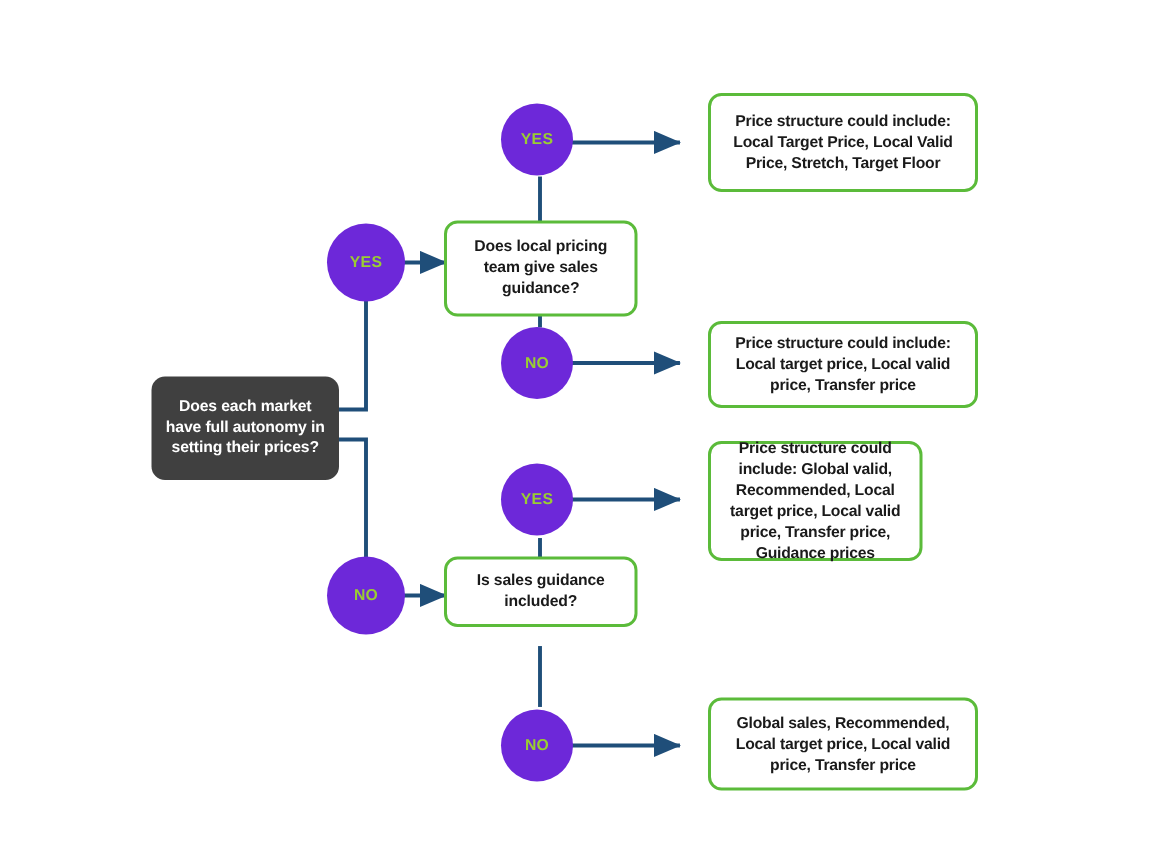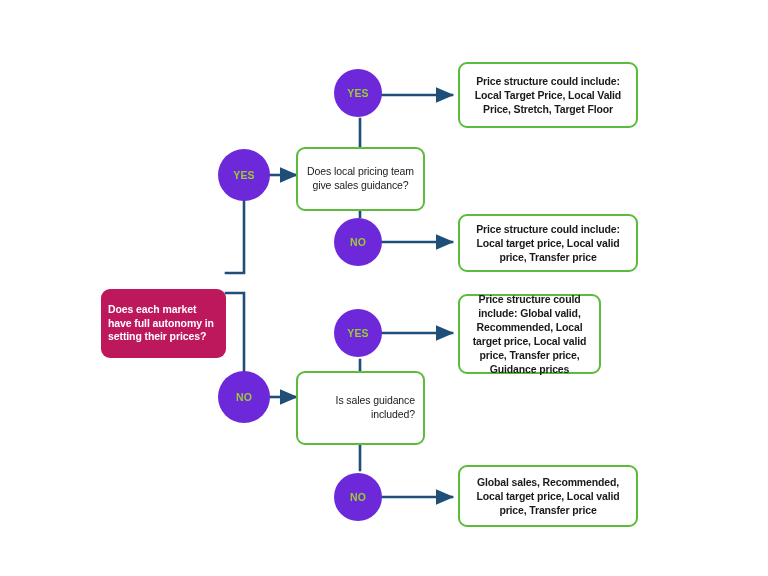--- a/index.html
+++ b/index.html
@@ -23,45 +23,44 @@
     left: 0;
     top: 0;
     width: 768px;
     height: 576px;
   }
 
   
   .main-box {
     position: absolute;
     box-sizing: border-box;
-    background: #be185d;
+    background: #404040;
     border-radius: 9px;
     color: #ffffff;
     font-size: 10.5px;
     font-weight: bold;
     line-height: 1.32;
-    text-align: left;
+    text-align: center;
     display: flex;
     align-items: center;
     justify-content: center;
     padding: 4px 7px;
     letter-spacing: -0.1px;
-    margin-top: 38px;
   }
 
   
   .q-box {
     position: absolute;
     box-sizing: border-box;
     background: #ffffff;
     border: 2.2px solid #5BBB3A;
     border-radius: 9px;
     color: #1a1a1a;
     font-size: 10.5px;
-    font-weight: normal;
+    font-weight: bold;
     line-height: 1.32;
     text-align: center;
     display: flex;
     align-items: center;
     justify-content: center;
     padding: 4px 8px;
     letter-spacing: -0.1px;
   }
 
   
@@ -74,20 +73,21 @@
     color: #1a1a1a;
     font-size: 10.5px;
     font-weight: bold;
     line-height: 1.34;
     text-align: center;
     display: flex;
     align-items: center;
     justify-content: center;
     padding: 22px 9px;
     letter-spacing: -0.15px;
+    margin-left: 14px;
   }
 
   
   .circle {
     position: absolute;
     box-sizing: border-box;
     border-radius: 50%;
     background: #6d28d9;
     color: #9ACD32;
     font-size: 10.5px;
@@ -139,21 +139,21 @@
   <div class="circle" style="left:218px; top:149px; width:52px; height:52px;">
     <span>YES</span>
   </div>
   <div class="circle" style="left:218px; top:371px; width:52px; height:52px;">
     <span>NO</span>
   </div>
 
   <div class="q-box" style="left:296px; top:147px; width:129px; height:64px;">
     <span>Does local pricing team give sales guidance?</span>
   </div>
-  <div class="q-box" style="left:296px; top:371px; width:129px; height:74px;text-align:right;">
+  <div class="q-box" style="left:296px; top:371px; width:129px; height:47px;">
     <span>Is sales guidance included?</span>
   </div>
 
   <div class="circle" style="left:334px; top:69px; width:48px; height:48px;">
     <span>YES</span>
   </div>
   <div class="circle" style="left:334px; top:218px; width:48px; height:48px;">
     <span>NO</span>
   </div>
   <div class="circle" style="left:334px; top:309px; width:48px; height:48px;">

